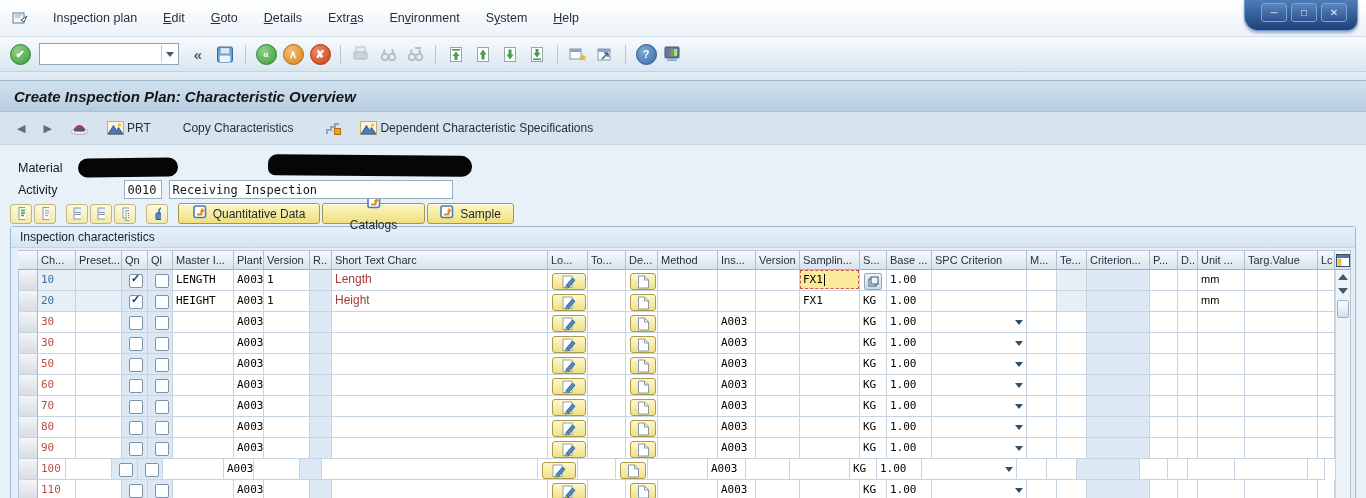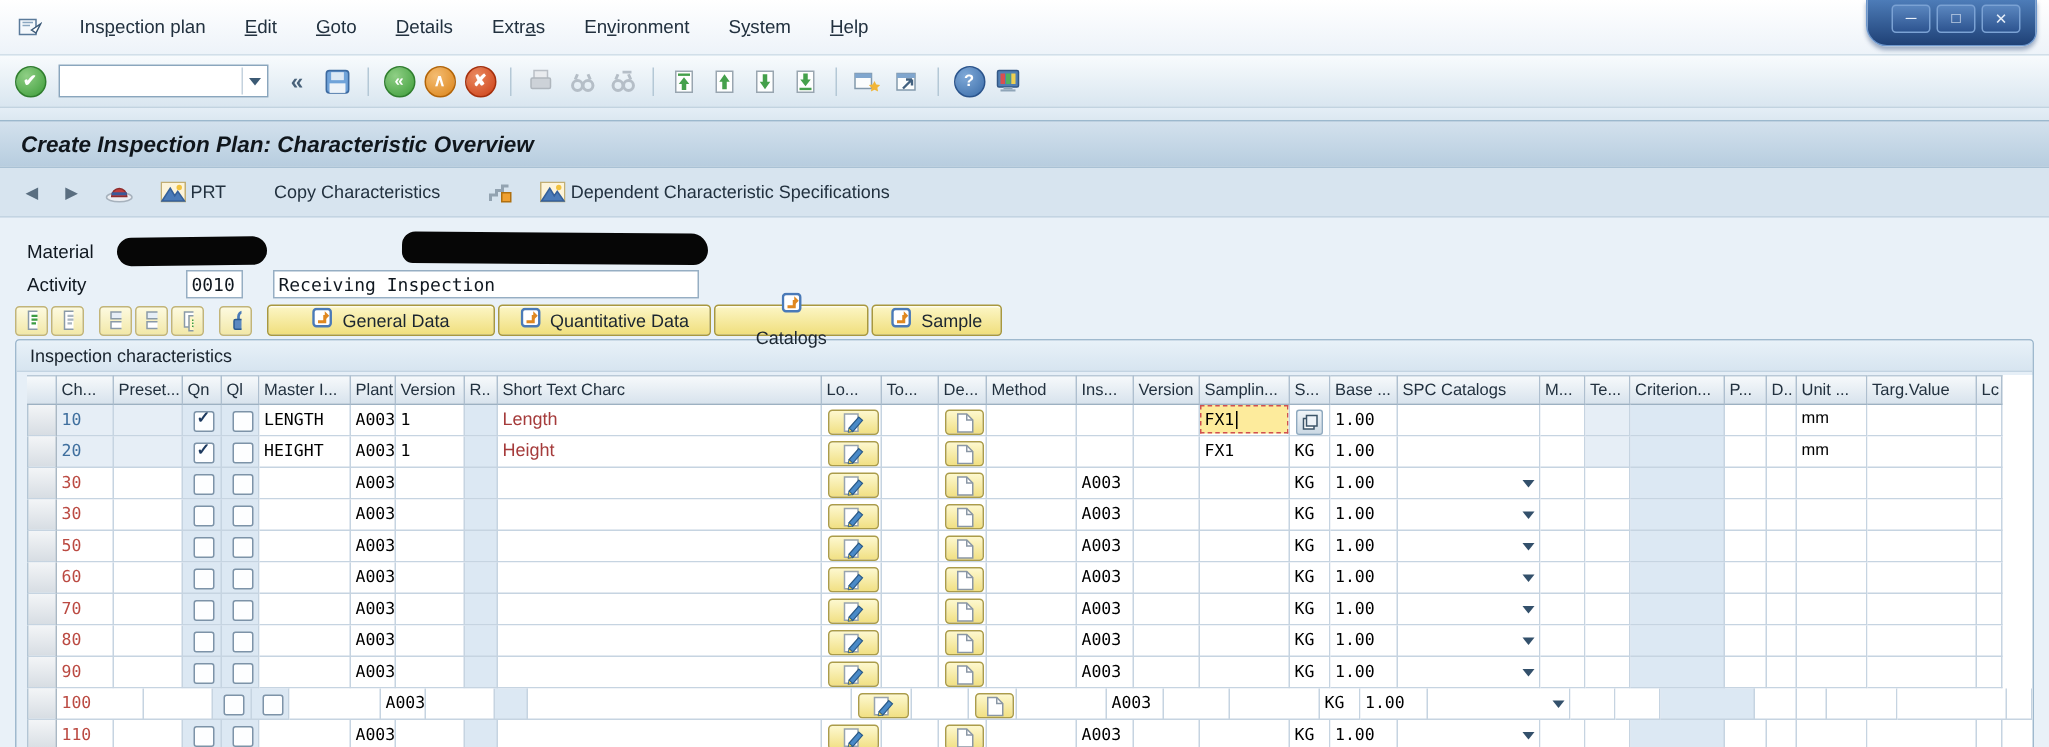--- a/index.html
+++ b/index.html
@@ -44,21 +44,21 @@
   
   .fieldarea{padding:12px 0 0 18px;font-size:12.5px;color:#101820;}
   .frow{display:flex;align-items:center;height:21px;margin-bottom:1px;position:relative;}
   .flabel{display:inline-block;}
   .blob{background:#060606;border-radius:10px;}
   .blob1{width:100px;height:19px;margin-left:16px;transform:rotate(-.6deg);}
   .blob2{position:absolute;left:250px;top:-2px;width:204px;height:21px;border-radius:11px 14px 12px 9px;transform:rotate(.4deg);}
   .ifield{height:19px;border:1px solid #96aec3;background:#fff;font-family:"DejaVu Sans Mono",monospace;
     font-size:12px;display:flex;align-items:center;padding:0 3px;box-sizing:border-box;}
   .fval{width:38px;margin-left:66px;}
-  .fdesc{width:284px;margin-left:20px;}
+  .fdesc{width:284px;margin-left:7px;}
   
   .panelrow{display:flex;align-items:center;margin:3px 0 0 10px;gap:2px;}
   .mini{width:22px;height:20px;background:linear-gradient(#fdfae0,#f2e8a8);border:1px solid #c3b578;
     border-radius:3px;display:flex;align-items:center;justify-content:center;cursor:pointer;}
   .mgap{width:6px;}
   .tabbtn{height:21px;background:linear-gradient(#fcf6c6,#f0df7d);border:1px solid #a8983f;border-radius:3px;
     box-shadow:inset 0 1px rgba(255,255,255,.7);display:flex;align-items:center;justify-content:center;gap:6px;
     font-size:12px;color:#1c2630;padding:0 10px;cursor:pointer;}
   
   .groupbox{margin:2px 10px 0 10px;border:1px solid #9fb9ce;border-radius:3px 3px 0 0;height:300px;
@@ -341,28 +341,20 @@
       </svg>
     </button>
     <span class="mgap"></span>
     <button class="mini">
       <svg width="16" height="16">
         <path d="M6 7 V5 a3 3 0 0 1 6 0 V6" fill="none" stroke="#4a7ab8" stroke-width="1.8"></path>
         <rect x="3" y="7" width="8" height="6.5" rx="1" fill="#5a88c0" stroke="#2a5a90"></rect>
       </svg>
     </button>
     <span class="mgap"></span>
-    <button class="tabbtn" style="min-width: 152px;">
-      <span><svg width="14" height="14">
-          <rect x="1" y="1" width="11.5" height="11.5" rx="2" fill="#fff" stroke="#4a7ab8" stroke-width="1.6"></rect>
-          <path d="M4 9.5 H8.5 V5" fill="none" stroke="#e08820" stroke-width="2"></path>
-          <path d="M8.5 2.5 L11.5 5.5 L8.5 8.5 Z" fill="#e08820"></path>
-        </svg></span>
-      <span>General Data</span>
-    </button>
     <button class="tabbtn" style="min-width: 142px;">
       <span><svg width="14" height="14">
           <rect x="1" y="1" width="11.5" height="11.5" rx="2" fill="#fff" stroke="#4a7ab8" stroke-width="1.6"></rect>
           <path d="M4 9.5 H8.5 V5" fill="none" stroke="#e08820" stroke-width="2"></path>
           <path d="M8.5 2.5 L11.5 5.5 L8.5 8.5 Z" fill="#e08820"></path>
         </svg></span>
       <span>Quantitative Data</span>
     </button>
     <button class="tabbtn" style="min-width: 103px; flex-direction: column;">
       <span><svg width="14" height="14">
@@ -401,21 +393,21 @@
           <div class="hcell" style="width: 216px;">Short Text Charc</div>
           <div class="hcell" style="width: 40px;">Lo...</div>
           <div class="hcell" style="width: 38px;">To...</div>
           <div class="hcell" style="width: 32px;">De...</div>
           <div class="hcell" style="width: 60px;">Method</div>
           <div class="hcell" style="width: 38px;">Ins...</div>
           <div class="hcell" style="width: 44px;">Version</div>
           <div class="hcell" style="width: 60px;">Samplin...</div>
           <div class="hcell" style="width: 27px;">S...</div>
           <div class="hcell" style="width: 45px;">Base ...</div>
-          <div class="hcell" style="width: 95px;">SPC Catalogs</div>
+          <div class="hcell" style="width: 95px;">SPC Criterion</div>
           <div class="hcell" style="width: 30px;">M...</div>
           <div class="hcell" style="width: 30px;">Te...</div>
           <div class="hcell" style="width: 63px;">Criterion...</div>
           <div class="hcell" style="width: 28px;">P...</div>
           <div class="hcell" style="width: 20px;">D..</div>
           <div class="hcell" style="width: 47px;">Unit ...</div>
           <div class="hcell" style="width: 73px;">Targ.Value</div>
           <div class="hcell" style="width: 17px;">Lc</div>
         </div>
         <div class="trow">
@@ -880,21 +872,21 @@
           <div class="cell" style="width: 30px;"></div>
           <div class="cell tint" style="width: 63px;"></div>
           <div class="cell" style="width: 28px;"></div>
           <div class="cell" style="width: 20px;"></div>
           <div class="cell" style="width: 47px;"></div>
           <div class="cell mono" style="width: 73px;"></div>
           <div class="cell" style="width: 17px;"></div>
         </div>
         <div class="trow">
           <div class="cell selc" style="width: 20px; border-left: 1px solid rgb(179, 197, 212);"></div>
-          <div class="cell mono chred" style="width: 58px;">100</div>
+          <div class="cell mono chred" style="width: 28px;">100</div>
           <div class="cell" style="width: 46px;"></div>
           <div class="cell tint" style="width: 26px;">
             <span class="cb"></span>
           </div>
           <div class="cell tint" style="width: 25px;">
             <span class="cb"></span>
           </div>
           <div class="cell mono" style="width: 61px;"></div>
           <div class="cell mono" style="width: 30px;">A003</div>
           <div class="cell mono" style="width: 46px;"></div>

